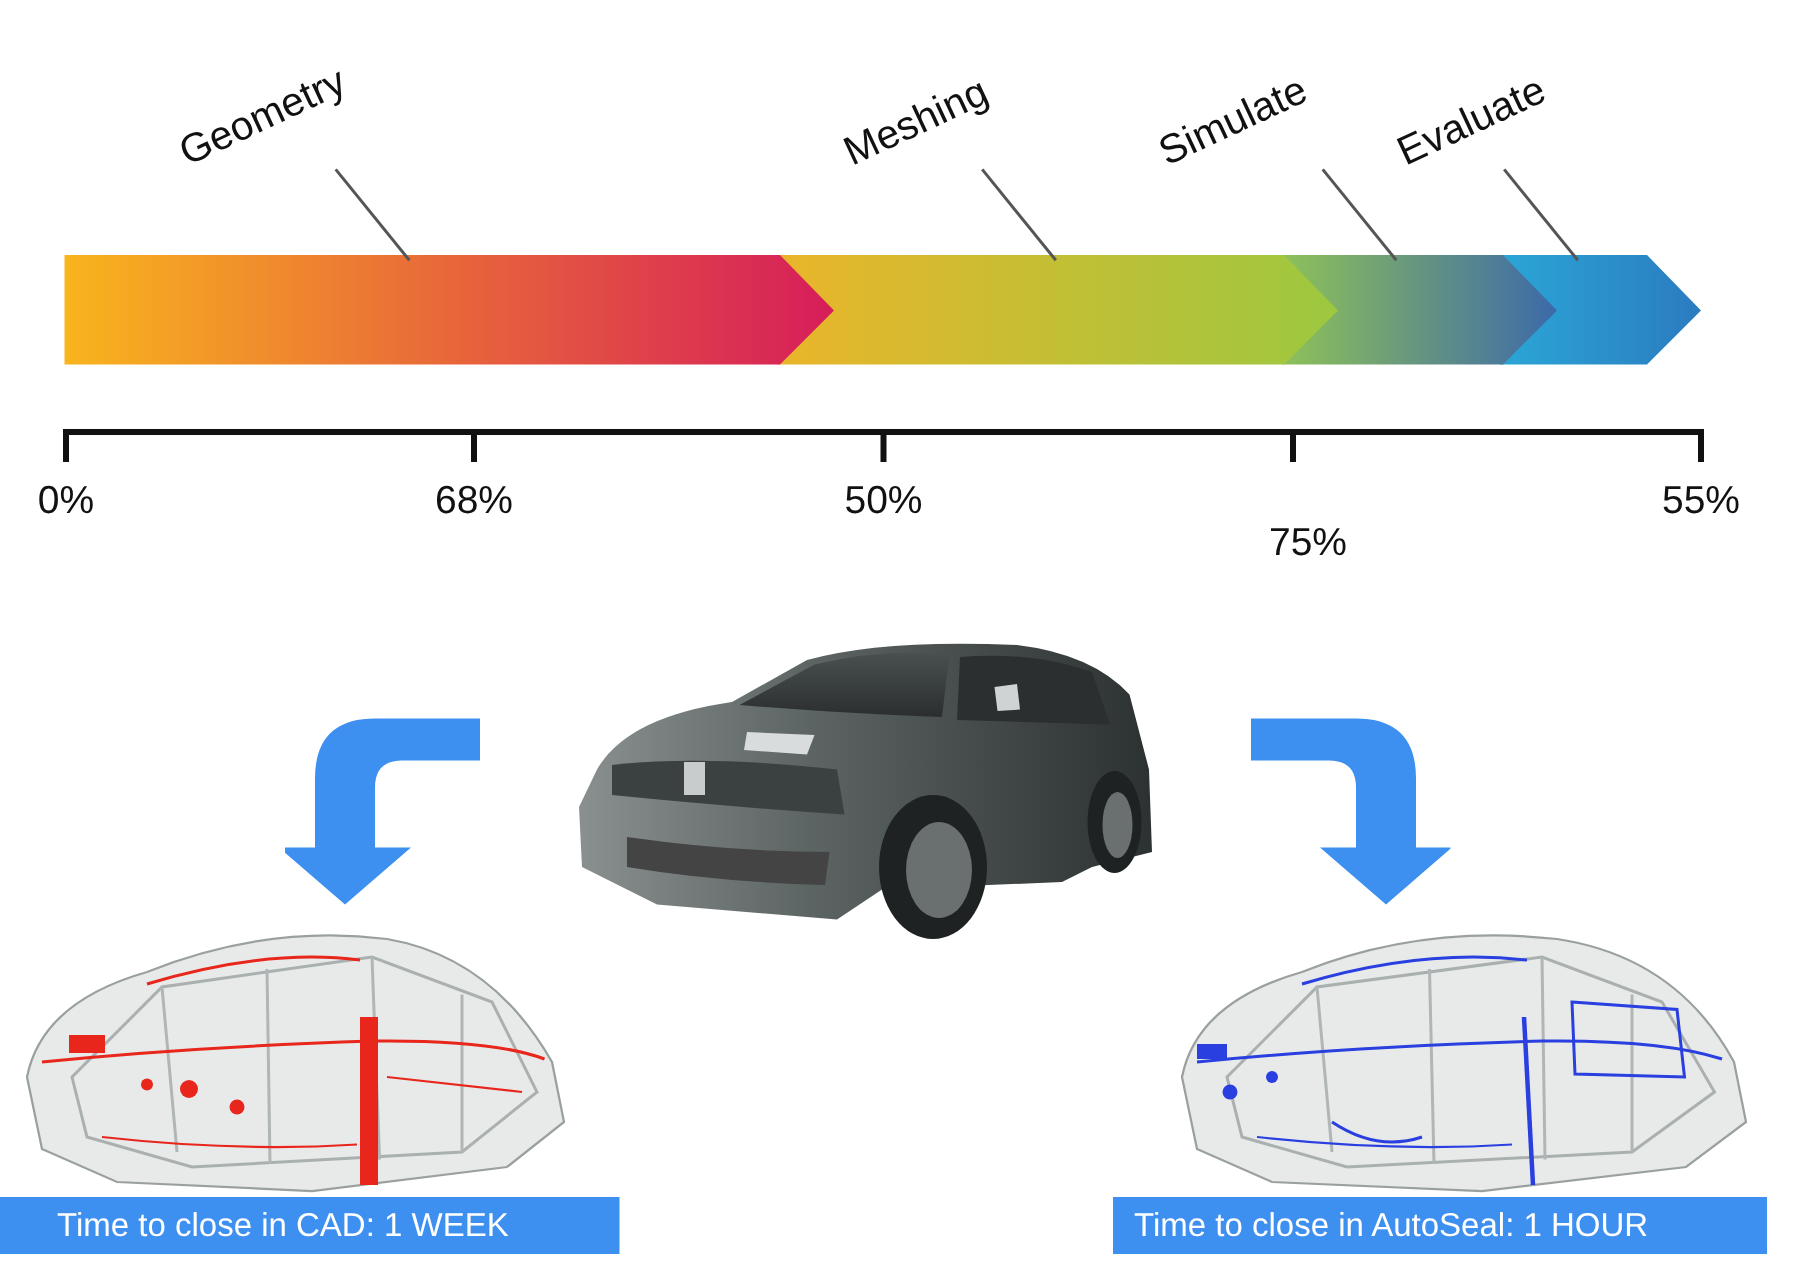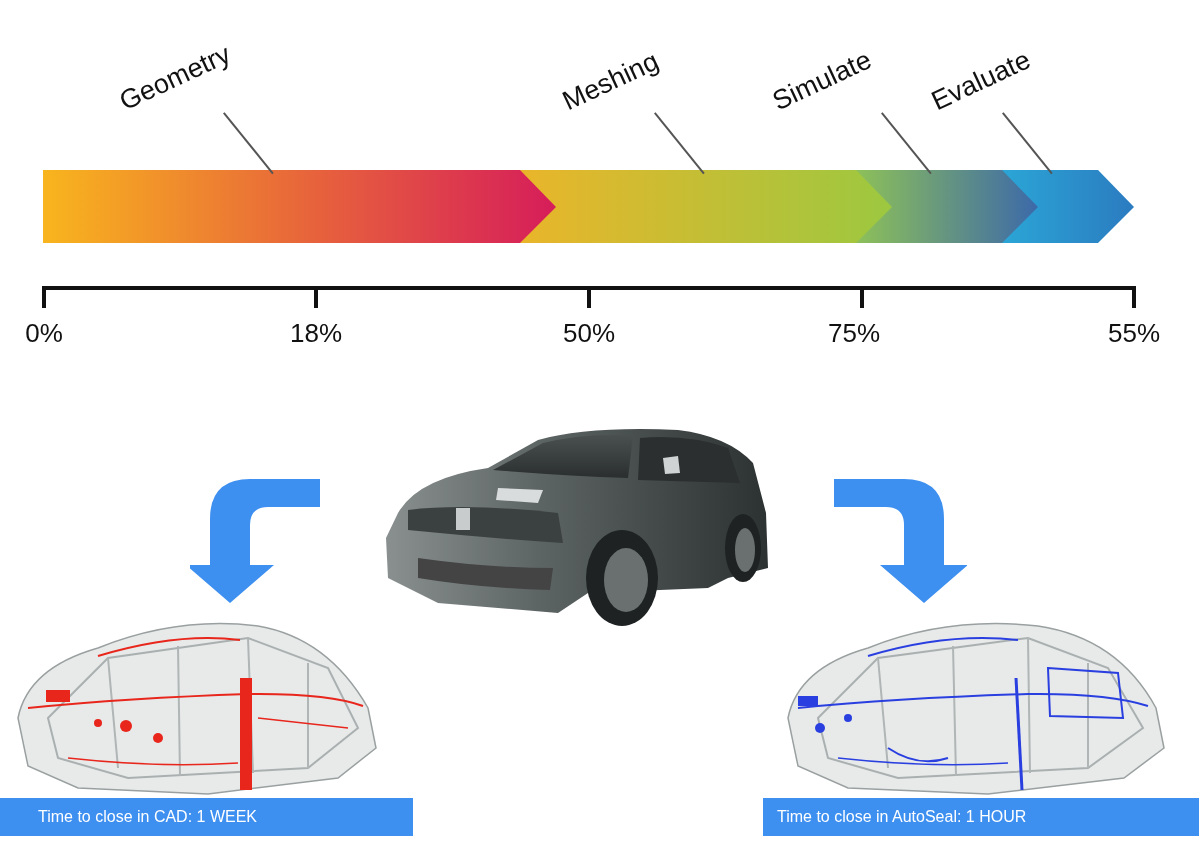--- a/index.html
+++ b/index.html
@@ -3,21 +3,21 @@
 <meta charset="utf-8">
 <style>
   html, body { margin:0; padding:0; background:#ffffff; }
   body { width:1200px; height:851px; position:relative; overflow:hidden; font-family:"Liberation Sans", sans-serif; }
   .stage-label { position:absolute; font-size:27px; color:#111; transform-origin:left bottom; transform:rotate(-25deg); white-space:nowrap; }
   .leader { position:absolute; height:1.5px; background:#555; transform-origin:left center; }
   .bar-svg { position:absolute; left:0; top:0; }
   .axis { position:absolute; left:42px; top:286px; width:1094px; height:4px; background:#111; }
   .tick { position:absolute; top:286px; width:4px; height:22px; background:#111; }
   .tick-label { position:absolute; top:318px; font-size:26px; color:#111; transform:translateX(-50%); }
-  .caption { position:absolute; background:#3d8ff0; color:#fff; font-size:16px; height:38px; line-height:38px; white-space:nowrap; }
+  .caption { position:absolute; background:#3d8ff0; color:#fff; font-size:22px; height:38px; line-height:38px; white-space:nowrap; }
   .car-box { position:absolute; }
 </style>
 </head>
 <body>
 
 <svg class="bar-svg" width="1200" height="260" viewBox="0 0 1200 260">
   <defs>
     <linearGradient id="g1" x1="0" x2="1" y1="0" y2="0">
       <stop offset="0" stop-color="#f8b51d"></stop>
         <stop offset="0.5" stop-color="#e8673a"></stop>
@@ -60,23 +60,23 @@
 <div class="stage-label" style="left:781px; top:86px;">Simulate</div>
 <div class="stage-label" style="left:940px; top:86px;">Evaluate</div>
 
 <div class="axis"></div>
 <div class="tick" style="left:42px;"></div>
 <div class="tick" style="left:314px;"></div>
 <div class="tick" style="left:587px;"></div>
 <div class="tick" style="left:860px;"></div>
 <div class="tick" style="left:1132px;"></div>
 <div class="tick-label" style="left:44px;">0%</div>
-<div class="tick-label" style="left:316px;">18%</div>
+<div class="tick-label" style="left:316px;">68%</div>
 <div class="tick-label" style="left:589px;text-align:center;">50%</div>
-<div class="tick-label" style="left:854px;">75%</div>
+<div class="tick-label" style="left:872px;margin-top:28px;">75%</div>
 <div class="tick-label" style="left:1134px;">55%</div>
 
 <svg class="car-box" style="left:190px; top:475px;" width="135" height="130" viewBox="0 0 135 130">
   <path d="M130,4 L130,32 L78,32 Q60,32 60,50 L60,90 L84,90 L40,128 L-4,90 L20,90 L20,44 Q20,4 60,4 Z" fill="#3d8ff0"></path>
 </svg>
 <svg class="car-box" style="left:832px; top:475px;" width="135" height="130" viewBox="0 0 135 130">
   <path d="M2,4 L2,32 L54,32 Q72,32 72,50 L72,90 L48,90 L92,128 L136,90 L112,90 L112,44 Q112,4 72,4 Z" fill="#3d8ff0"></path>
 </svg>
 
 <svg class="car-box" style="left:378px; top:418px;" width="395" height="210" viewBox="0 0 395 210">
@@ -131,15 +131,15 @@
   <circle cx="42" cy="130" r="5" fill="#2a3fe0"></circle>
   <circle cx="70" cy="120" r="4" fill="#2a3fe0"></circle>
   <path d="M60,160 Q150,170 230,165" stroke="#2a3fe0" stroke-width="1.5" fill="none"></path>
   <path d="M270,70 L340,75 L345,120 L272,118 Z" fill="none" stroke="#2a3fe0" stroke-width="2"></path>
   <path d="M110,150 Q140,170 170,160" stroke="#2a3fe0" stroke-width="2" fill="none"></path>
 </svg>
 
 <div class="caption" style="left:0px; top:798px; width:375px; padding-left:38px;">
   <span>Time to close in CAD: 1 WEEK</span>
 </div>
-<div class="caption" style="left:742px; top:798px; width:422px; padding-left:14px;margin-left:21px;">
+<div class="caption" style="left:742px; top:798px; width:422px; padding-left:14px;">
   <span>Time to close in AutoSeal: 1 HOUR</span>
 </div>
 
 </body></html>

